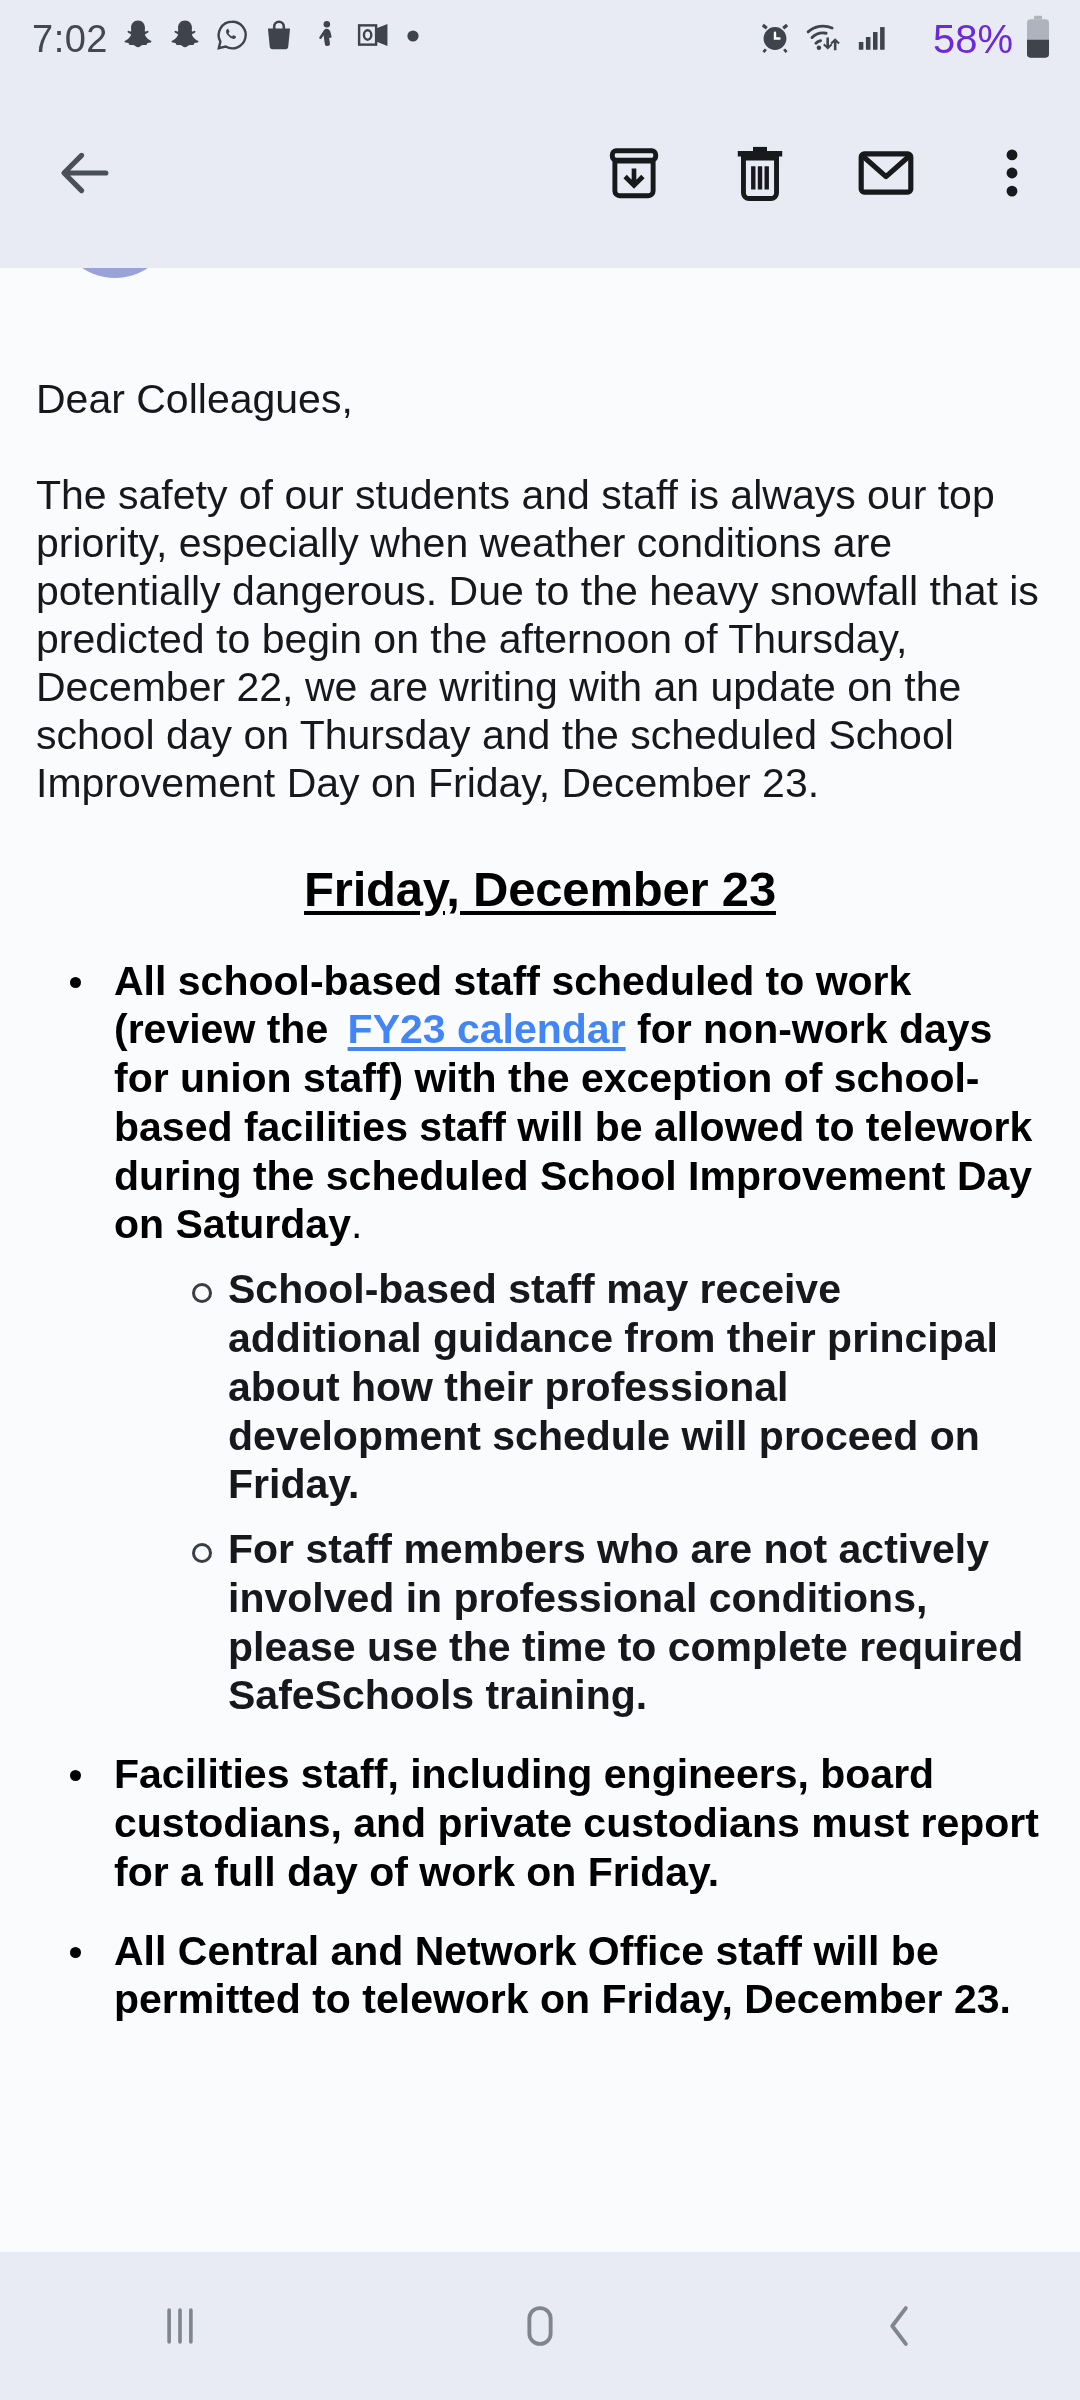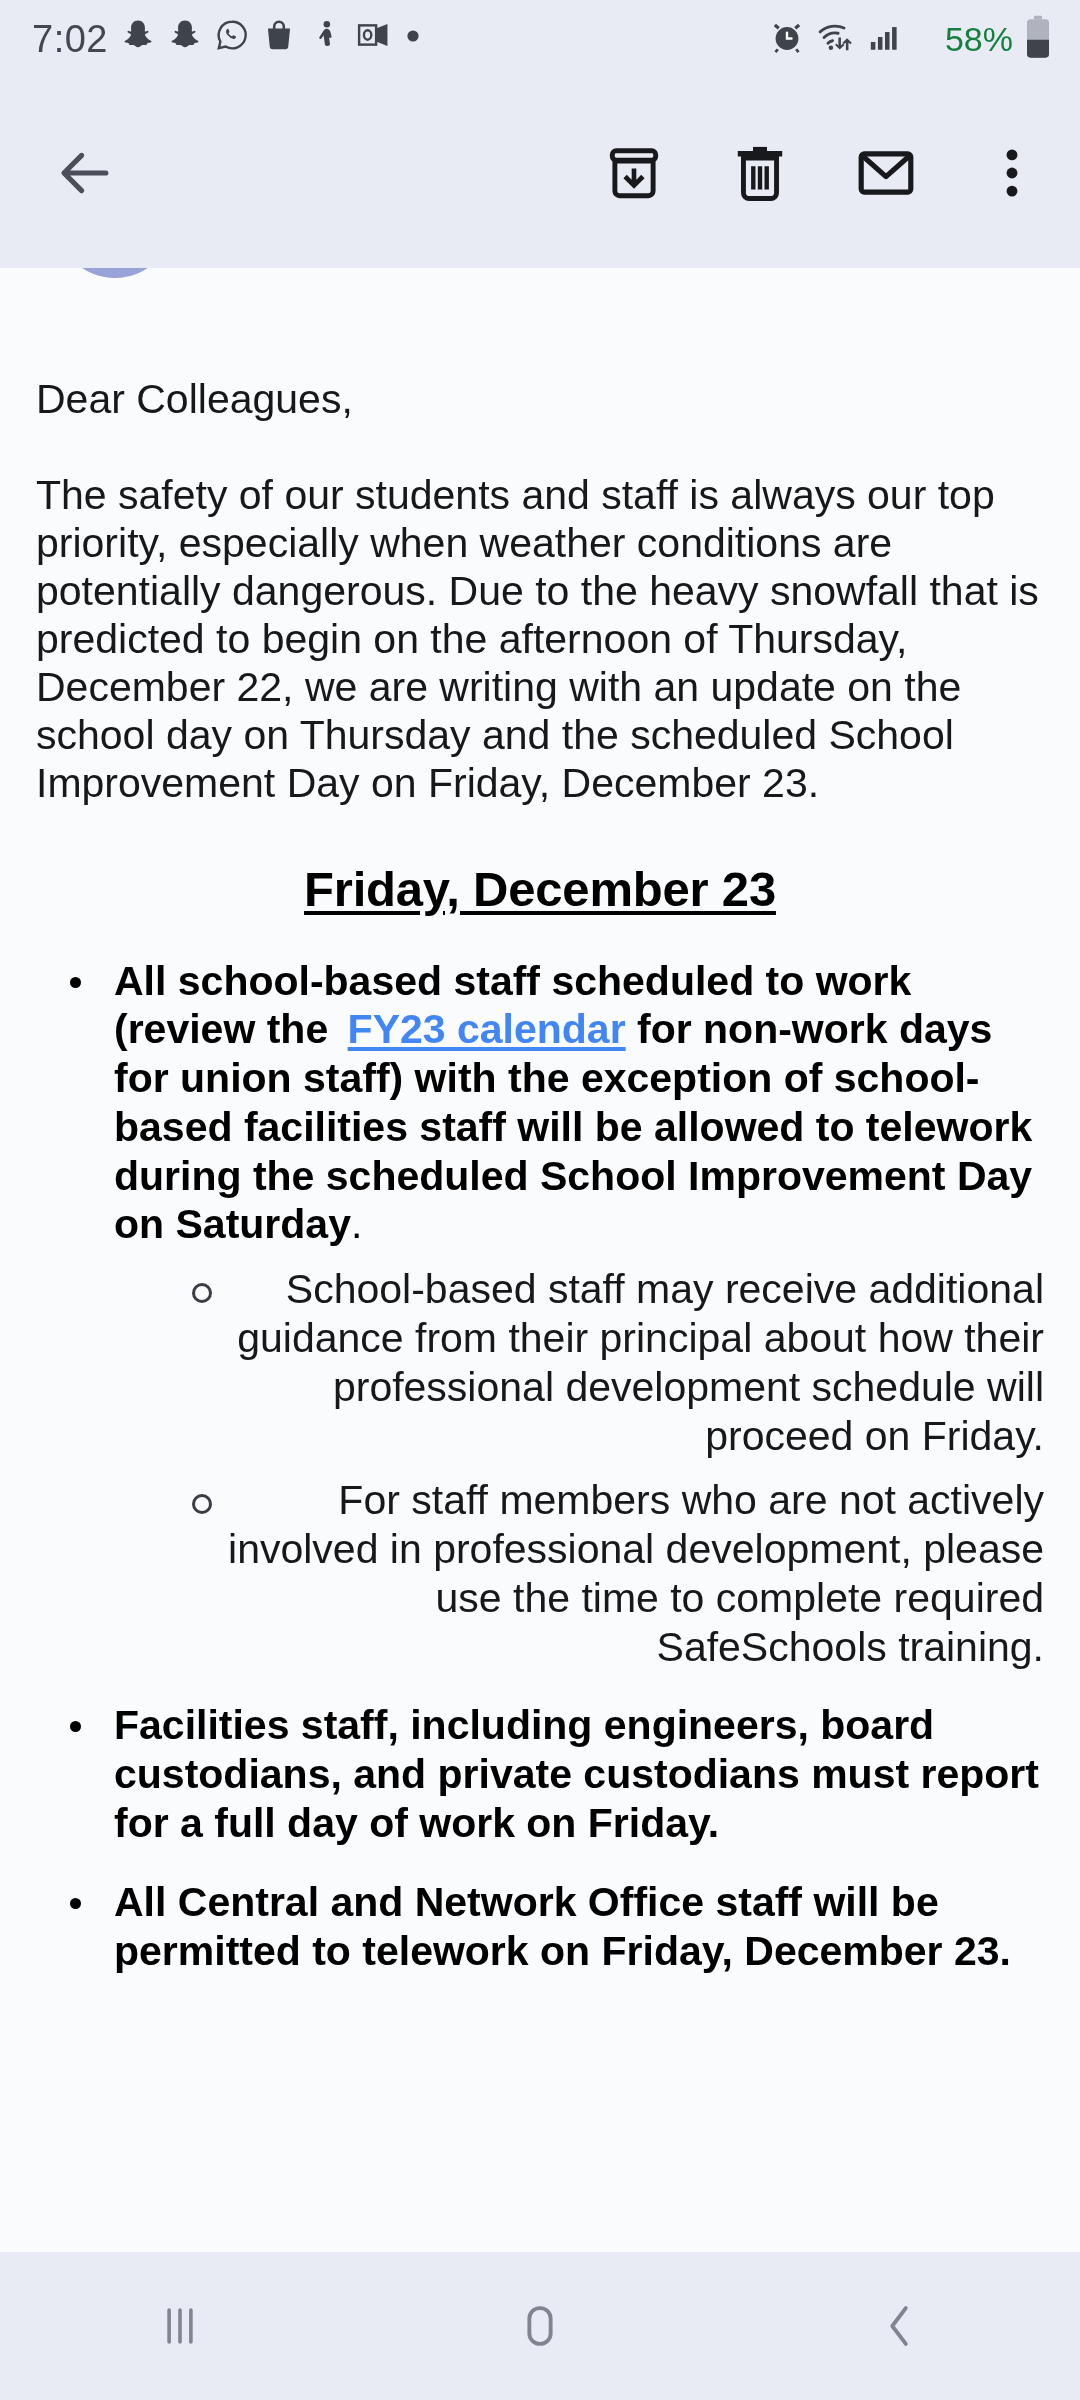--- a/index.html
+++ b/index.html
@@ -13,21 +13,21 @@
 
   
   .statusbar {
     height:78px; background:#e8ebf4; flex:0 0 auto;
     display:flex; align-items:center; justify-content:space-between;
     padding:0 28px 0 32px;
   }
   .sb-left { display:flex; align-items:flex-start; gap:13px; }
   .sb-clock { font-size:38px; color:#434750; letter-spacing:0.5px; }
   .sb-right { display:flex; align-items:center; gap:11px; }
-  .sb-pct { font-size:34px; color:#15803d; letter-spacing:0px;margin-left:31px; }
+  .sb-pct { font-size:40px; color:#6d28d9; letter-spacing:0px;margin-left:31px; }
   .ic { display:block; }
 
   
   .toolbar {
     height:190px; background:#e8ebf4; flex:0 0 auto;
     display:flex; align-items:center; position:relative; z-index:5;
     padding:0 26px 0 40px;
   }
   .tb-back { width:92px; height:92px; display:flex; align-items:center; justify-content:center; }
   .tb-spacer { flex:1 1 auto; }
@@ -66,21 +66,21 @@
   ul.lvl1 > li.b1::before {
     content:""; position:absolute; left:34px; top:20px;
     width:11px; height:11px; border-radius:50%; background:#000;
   }
   .lnk { color:#4285f4; text-decoration:underline; text-underline-offset:4px; font-weight:bold;margin-left:8px; }
   .tail-reg { font-weight:normal; }
 
   ul.lvl2 { list-style:none; margin-top:6px; padding-left:78px; }
   ul.lvl2 > li.b2 {
     position:relative; padding-left:36px; margin-top:16px;
-    font-size:41px; line-height:1.19; font-weight:normal; color:#16181c;text-align:right;
+    font-size:41px; line-height:1.19; font-weight:bold; color:#16181c;
   }
   ul.lvl2 > li.b2::before {
     content:""; position:absolute; left:0px; top:18px;
     width:14px; height:14px; border-radius:50%;
     border:3px solid #3a3d44; background:transparent;
   }
 
   
   .navbar {
     height:148px; background:#e8ebf4; flex:0 0 auto;
@@ -237,21 +237,21 @@
 
       <h2 class="date-head">Friday, December 23</h2>
 
       <ul class="lvl1">
 
         <li class="b1">
           <span>All school-based staff scheduled to work (review the </span><a class="lnk" href="#">FY23 calendar</a><span> for non-work days for union staff) with the exception of school-based facilities staff will be allowed to telework during the scheduled School Improvement Day on Saturday</span><span class="tail-reg">.</span>
 
           <ul class="lvl2">
             <li class="b2">School-based staff may receive additional guidance from their principal about how their professional development schedule will proceed on Friday.</li>
-            <li class="b2">For staff members who are not actively involved in professional development, please use the time to complete required SafeSchools training.</li>
+            <li class="b2">For staff members who are not actively involved in professional conditions, please use the time to complete required SafeSchools training.</li>
           </ul>
         </li>
 
         <li class="b1">Facilities staff, including engineers, board custodians, and private custodians must report for a full day of work on Friday.</li>
 
         <li class="b1">All Central and Network Office staff will be permitted to telework on Friday, December 23.</li>
       </ul>
     </div>
   </div>
 

